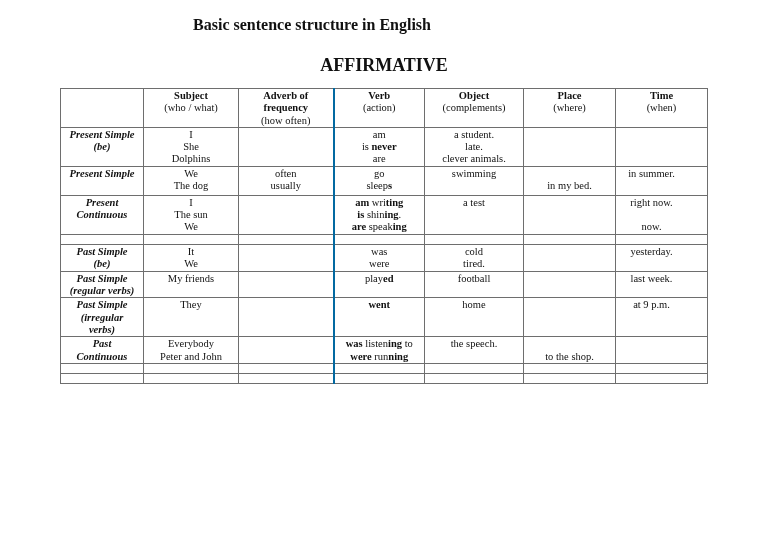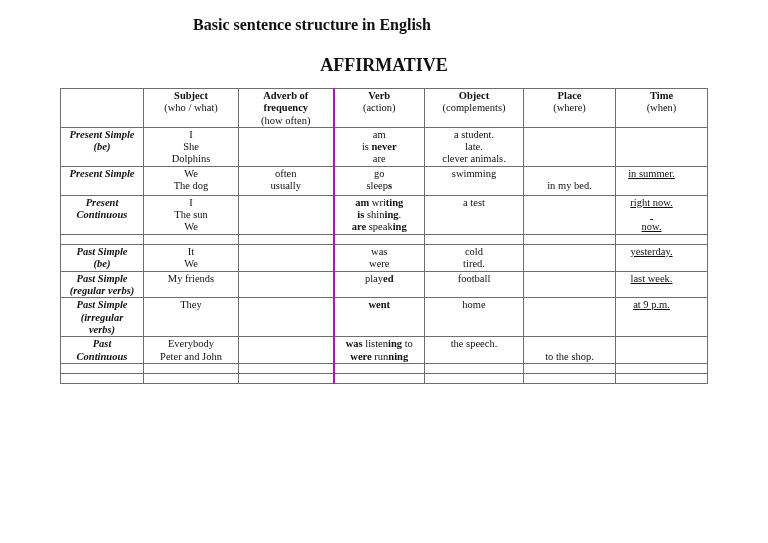--- a/index.html
+++ b/index.html
@@ -6,26 +6,26 @@
   body { width:768px; height:543px; position:relative; overflow:hidden;
          font-family:"Liberation Serif","DejaVu Serif",serif; color:#111; }
   .title { position:absolute; left:0; width:624px; top:16px; text-align:center;
            font-weight:bold; font-size:16px; }
   .subtitle { position:absolute; left:0; width:768px; top:55px; text-align:center;
               font-weight:bold; font-size:18px; }
   table.grid { position:absolute; left:60px; top:88px; border-collapse:collapse;
                table-layout:fixed; font-size:10.5px; line-height:12.3px; }
   table.grid td { border:1px solid #6e6e6e; text-align:center; vertical-align:top;
                   padding:1px 2px 0 2px; overflow:hidden; }
-  table.grid td.thick-l { border-left:2px solid #a21caf; }
+  table.grid td.thick-l { border-left:2px solid #0369a1; }
   table.grid td.tense { font-weight:bold; font-style:italic; }
   .hd-strong { font-weight:bold; }
   .line { display:block; white-space:nowrap; }
   .b { font-weight:bold;margin-top:48px; }
-  .right { text-align:center; padding-right:22px !important;text-decoration:underline; }
+  .right { text-align:center; padding-right:22px !important; }
 </style>
 </head>
 <body>
 
 <div class="title">Basic sentence structure in English</div>
 <div class="subtitle">AFFIRMATIVE</div>
 
 <table class="grid">
   <colgroup id="cols">
       <col style="width: 83px;">

